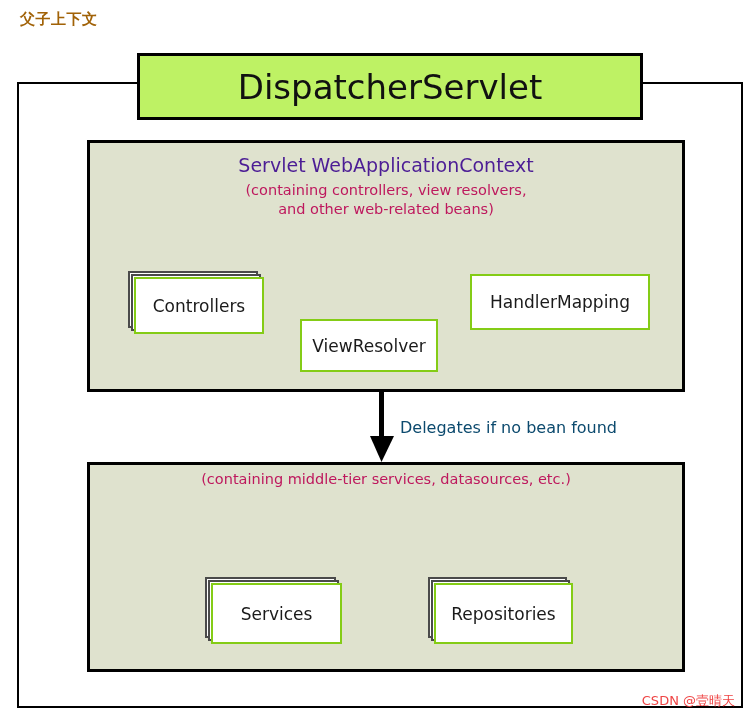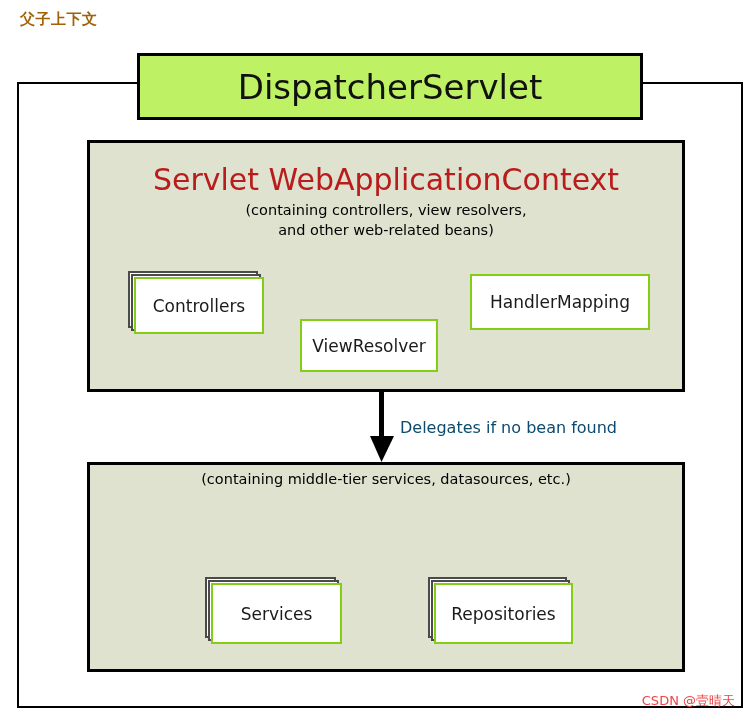--- a/index.html
+++ b/index.html
@@ -74,29 +74,29 @@
     height: 252px;
   }
   #root-context {
     left: 87px;
     top: 462px;
     width: 598px;
     height: 210px;
   }
   .context-title {
     text-align: center;
-    font-size: 30px;
-    color: #b91c1c;
-    margin-top: 20px;
+    font-size: 19px;
+    color: #4c1d95;
+    margin-top: 12px;
     line-height: 1.1;
   }
   .context-subtitle {
     text-align: center;
     font-size: 14.5px;
-    color: #000000;
+    color: #be185d;
     line-height: 1.35;
     margin-top: 5px;
   }
 
   
   .comp-box {
     position: absolute;
     background: #ffffff;
     border: 2px solid #84cc16;
     box-sizing: border-box;

